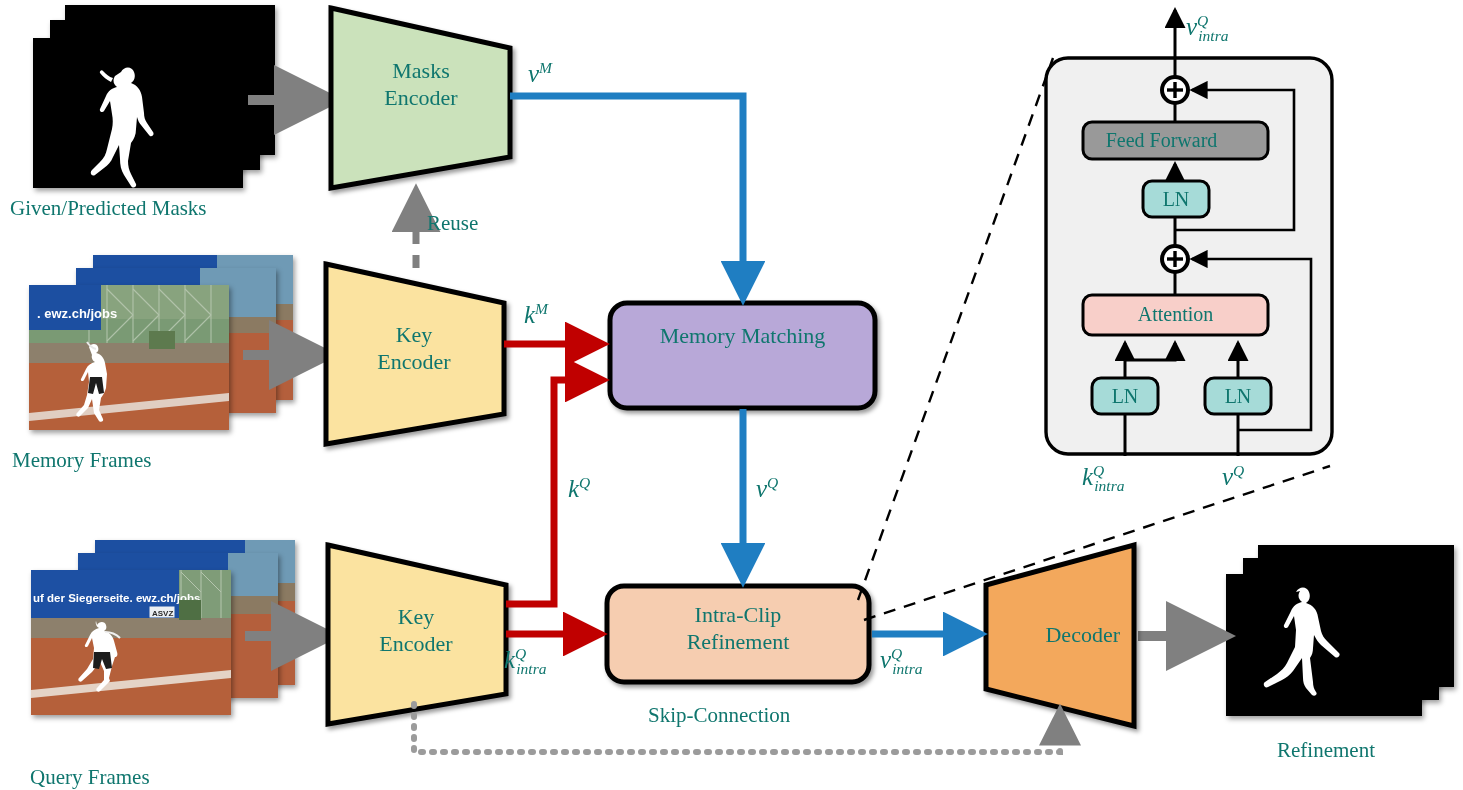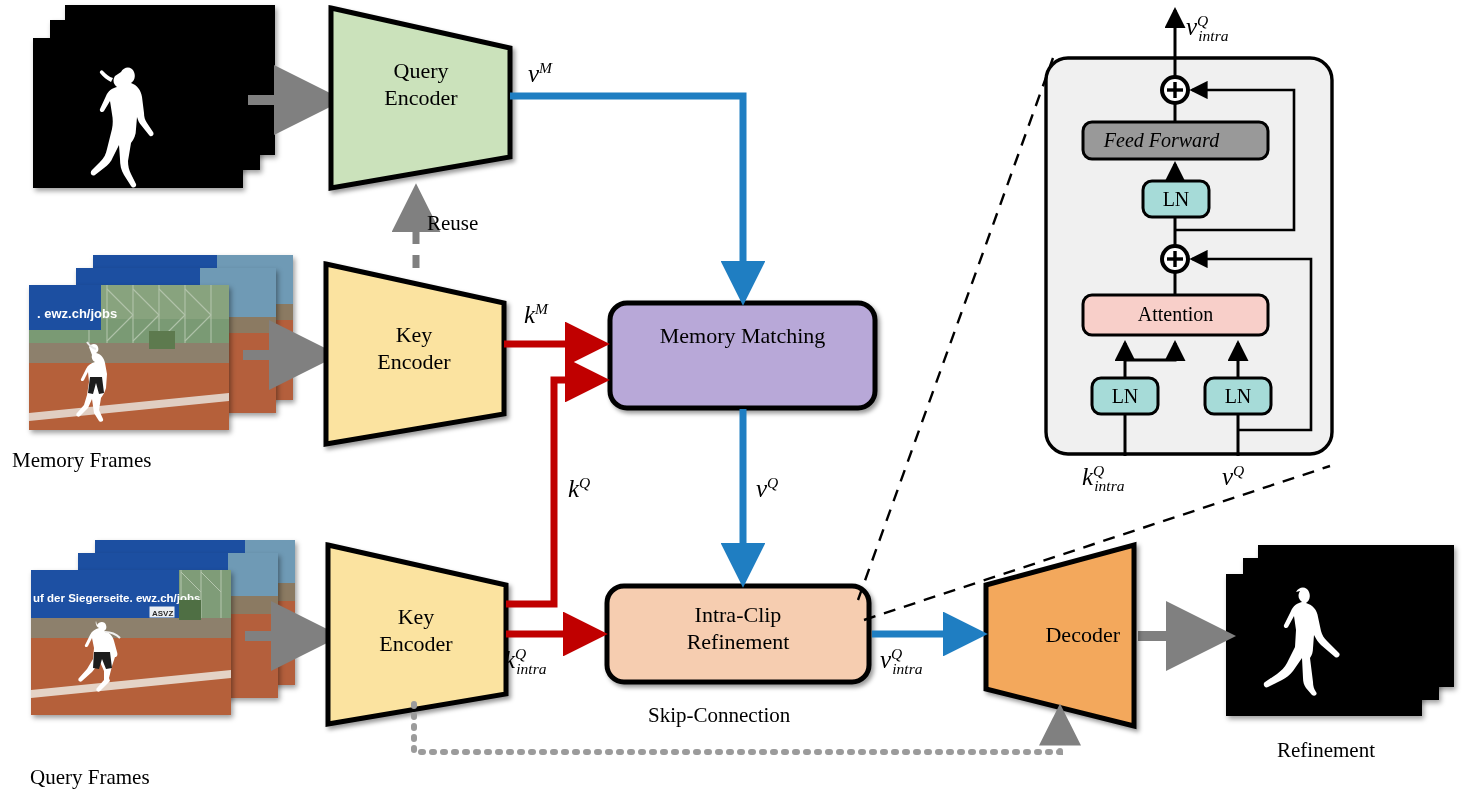--- a/index.html
+++ b/index.html
@@ -1,19 +1,19 @@
 <!DOCTYPE html>
 <html><head>
 <meta charset="utf-8">
 <style>
   html,body{margin:0;padding:0;background:#ffffff;}
   body{width:1463px;height:790px;font-family:"Liberation Serif",serif;position:relative;overflow:hidden;}
   #stage{position:absolute;left:0;top:0;width:1463px;height:790px;}
   svg#diagram{position:absolute;left:0;top:0;width:1463px;height:790px;}
-  .lbl{position:absolute;font-family:"Liberation Serif",serif;color:#000000;white-space:nowrap;}
+  .lbl{position:absolute;font-family:"Liberation Serif",serif;color:#0f766e;white-space:nowrap;}
   .caption{font-size:21px;}
   .boxtext{font-size:22px;text-align:center;line-height:1.22;}
   .mathlbl{font-family:"Liberation Serif",serif;font-style:italic;font-size:25px;}
   .mathlbl sup{font-size:.62em;font-style:italic;vertical-align:super;}
   .mathlbl sub{font-size:.62em;font-style:italic;vertical-align:sub;}
   .smallbox{font-size:20px;}
   .frame{position:absolute;box-shadow:2px 3px 5px rgba(0,0,0,.38);overflow:hidden;background:#000;}
   .photo{position:absolute;overflow:hidden;box-shadow:2px 3px 5px rgba(0,0,0,.38);}
 </style>
 </head>
@@ -24,20 +24,21 @@
   <div>
     <div class="frame" style="left:65px;top:5px;width:210px;height:150px;"></div>
     <div class="frame" style="left:50px;top:20px;width:210px;height:150px;"></div>
     <div class="frame" style="left:33px;top:38px;width:210px;height:150px;">
       <svg viewBox="0 0 210 150" width="210" height="150">
         <path fill="#ffffff" d="M88 34c3-6 11-6 13 0 2 5 0 9-3 11 6 2 10 7 11 14l2 16c0 4 1 7 3 10l6 9c2 3-2 6-4 3l-8-10c-2-2-3-5-4-8l-1 12c0 6-2 10-5 14l-3 18c0 5 1 9 3 13l5 10c1 3-3 5-5 2l-7-11c-3-5-4-10-4-16l-1-14-6 12c-2 5-5 8-9 11l-9 7c-3 2-6-2-3-5l8-8c4-4 6-8 7-13l5-20c1-5 1-10 0-15l-2-13-6 10c-1 2-5 1-4-2l6-13c2-5 6-8 11-9-3-2-5-6-2-11z"></path>
         <path fill="#ffffff" d="M78 44c-4-2-8-5-11-9-1-2 2-4 3-2 3 3 6 6 10 7z"></path>
       </svg>
     </div>
   </div>
+  <div class="lbl caption" style="left:10px;top:196px;">Given/Predicted Masks</div>
 
   <div>
     <div class="photo" style="left:93px;top:255px;width:200px;height:145px;">
       <div style="position:absolute;inset:0;background:linear-gradient(#6f9ab5 0 34%, #8b7a62 34% 45%, #b45f3c 45% 100%);"></div>
       <div style="position:absolute;left:0;top:0;width:62%;height:26%;background:#1c4fa1;"></div>
     </div>
     <div class="photo" style="left:76px;top:268px;width:200px;height:145px;">
       <div style="position:absolute;inset:0;background:linear-gradient(#6f9ab5 0 34%, #8b7a62 34% 45%, #b45f3c 45% 100%);"></div>
       <div style="position:absolute;left:0;top:0;width:62%;height:26%;background:#1c4fa1;"></div>
     </div>
@@ -210,21 +211,21 @@
 
     <path d="M1125 378 V343" fill="none" stroke="#000" stroke-width="3" marker-end="url(#blackArrow)"></path>
     <path d="M1125 360 H1175 V343" fill="none" stroke="#000" stroke-width="3" marker-end="url(#blackArrow)"></path>
     <path d="M1238 378 V343" fill="none" stroke="#000" stroke-width="3" marker-end="url(#blackArrow)"></path>
 
     <line x1="1125" y1="456" x2="1125" y2="414" stroke="#000" stroke-width="3"></line>
     <line x1="1238" y1="456" x2="1238" y2="414" stroke="#000" stroke-width="3"></line>
   </svg>
 
   <div class="lbl boxtext" style="left:351px;top:58px;width:140px;">
-    <div>Query</div>
+    <div>Masks</div>
     <div>Encoder</div>
   </div>
 
   <div class="lbl boxtext" style="left:344px;top:322px;width:140px;">
     <div>Key</div>
     <div>Encoder</div>
   </div>
 
   <div class="lbl boxtext" style="left:346px;top:604px;width:140px;">
     <div>Key</div>
@@ -266,21 +267,21 @@
   </div>
 
   <div class="lbl mathlbl" style="left:880px;top:645px;">
     <span>v</span><sup>Q</sup><sub style="margin-left:-10px;">intra</sub>
   </div>
 
   <div class="lbl mathlbl" style="left:1186px;top:12px;">
     <span>v</span><sup>Q</sup><sub style="margin-left:-10px;">intra</sub>
   </div>
 
-  <div class="lbl smallbox" style="left:1083px;top:129px;width:157px;text-align:center;font-style:italic;">Feed Forward</div>
+  <div class="lbl smallbox" style="left:1083px;top:129px;width:157px;text-align:center;">Feed Forward</div>
   <div class="lbl smallbox" style="left:1143px;top:188px;width:66px;text-align:center;">LN</div>
   <div class="lbl smallbox" style="left:1083px;top:303px;width:185px;text-align:center;">Attention</div>
   <div class="lbl smallbox" style="left:1092px;top:385px;width:66px;text-align:center;">LN</div>
   <div class="lbl smallbox" style="left:1205px;top:385px;width:66px;text-align:center;">LN</div>
 
   <div class="lbl mathlbl" style="left:1082px;top:462px;">
     <span>k</span><sup>Q</sup><sub style="margin-left:-10px;">intra</sub>
   </div>
 
   <div class="lbl mathlbl" style="left:1222px;top:462px;">

